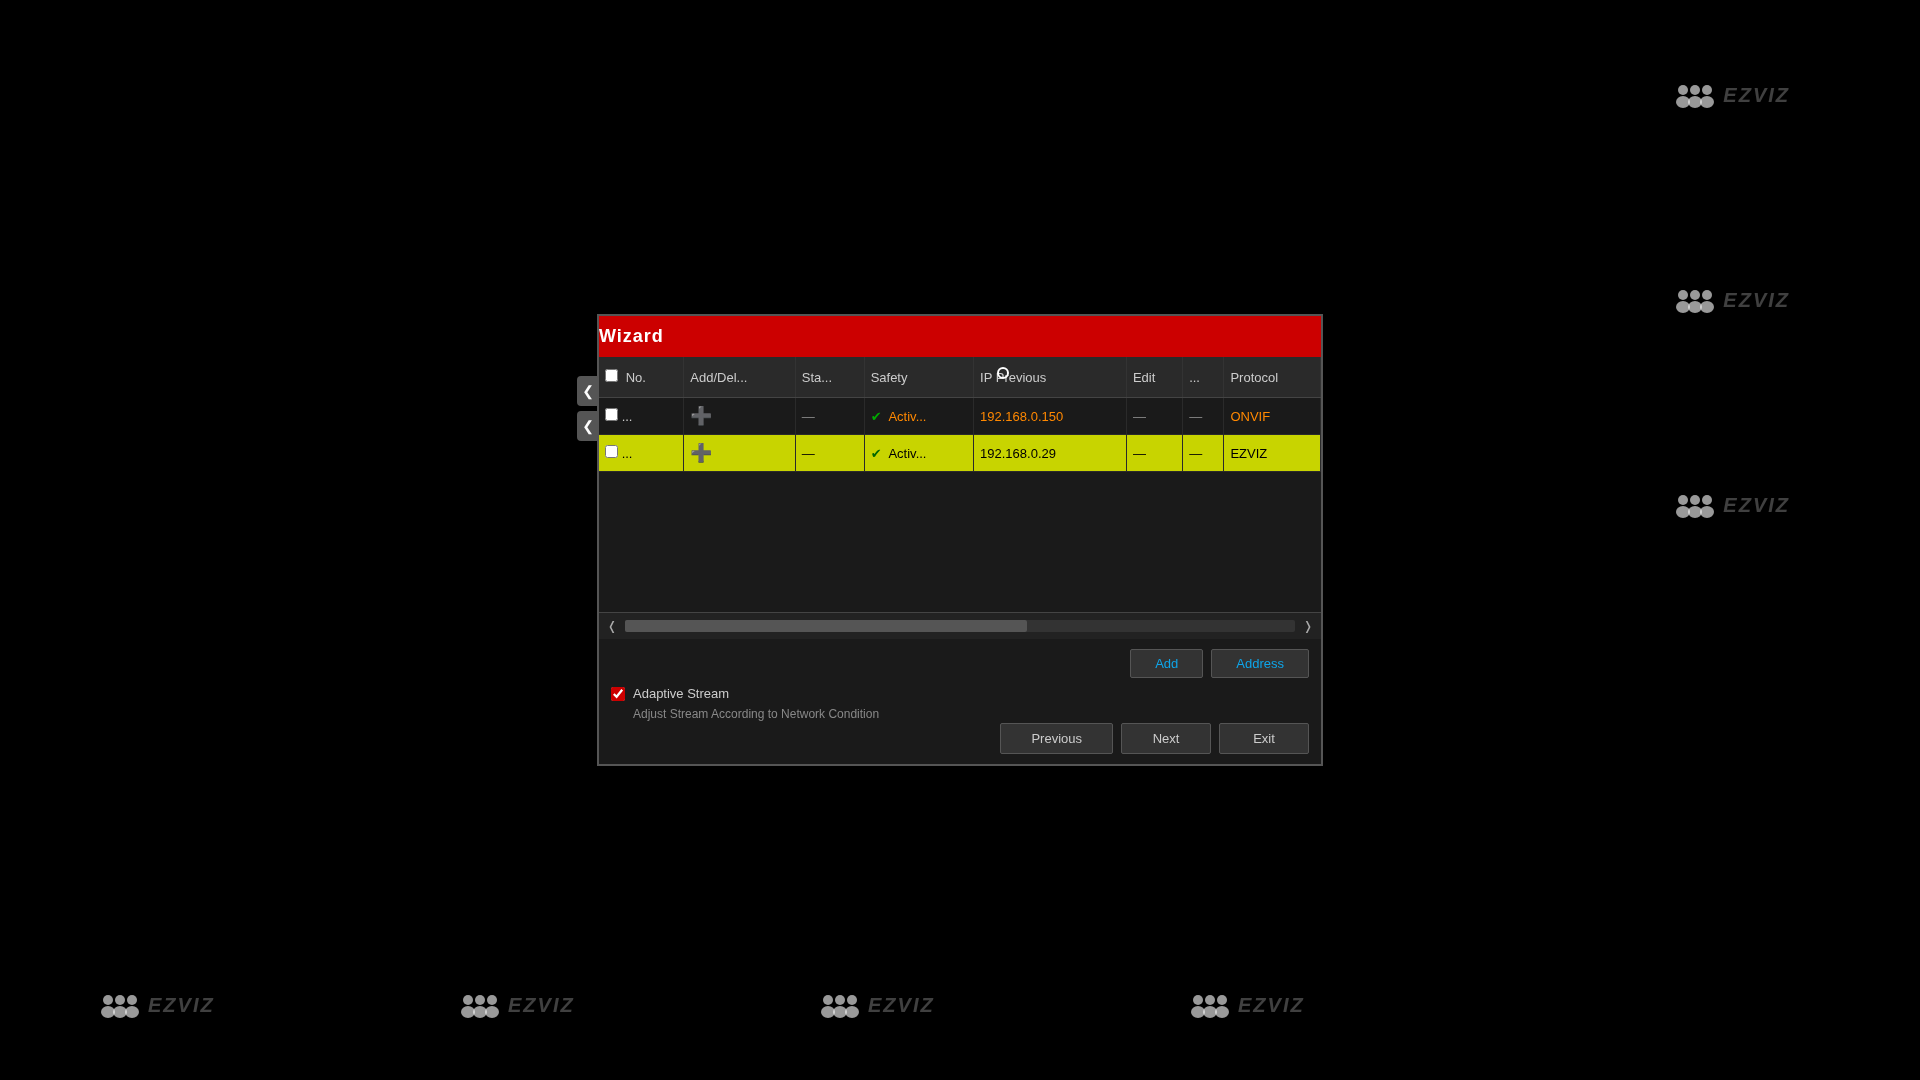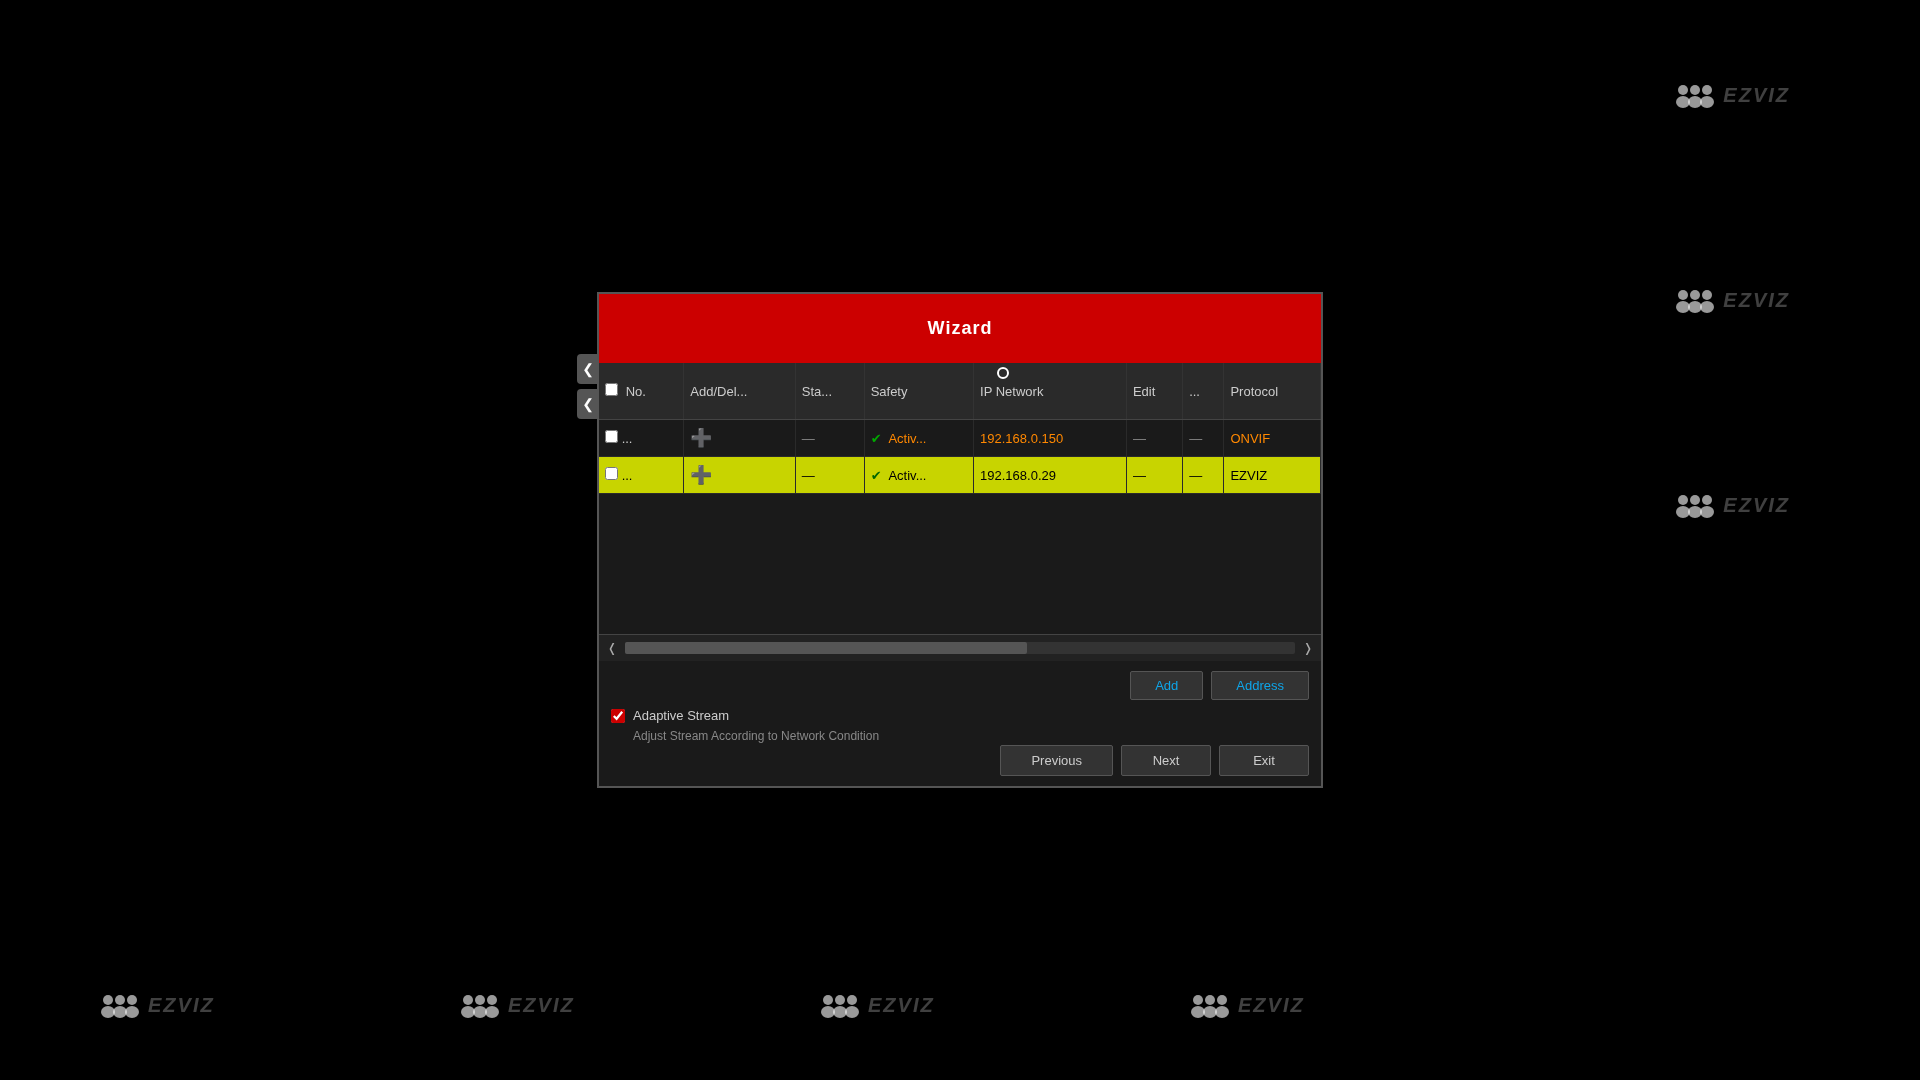--- a/index.html
+++ b/index.html
@@ -21,22 +21,22 @@
       transform: translate(-50%, -50%);
       width: 726px;
       background: #1a1a1a;
       border: 2px solid #555;
       z-index: 10;
     }
 
     .wizard-title {
       background: #cc0000;
       color: #fff;
-      text-align: center;
-      padding: 24px 0;
+      text-align: left;
+      padding: 10px 0;
       font-size: 18px;
       font-weight: bold;
       letter-spacing: 1px;
     }
 
     
     .collapse-tab {
       position: absolute;
       left: -22px;
       background: #555;
@@ -57,21 +57,21 @@
     
     .wizard-table {
       width: 100%;
       border-collapse: collapse;
       background: #1a1a1a;
     }
 
     .wizard-table th {
       background: #2a2a2a;
       color: #ccc;
-      padding: 20px 6px;
+      padding: 12px 6px;
       font-size: 13px;
       font-weight: normal;
       text-align: left;
       border-bottom: 1px solid #444;
       border-right: 1px solid #333;
       white-space: nowrap;
     }
 
     .wizard-table td {
       padding: 7px 6px;
@@ -345,21 +345,21 @@
     <table class="wizard-table">
       <thead>
         <tr>
           <th>
             <input type="checkbox" style="margin-right: 4px;">
             <span>No.</span>
           </th>
           <th>Add/Del...</th>
           <th>Sta...</th>
           <th>Safety</th>
-          <th>IP Network</th>
+          <th>IP Previous</th>
           <th>Edit</th>
           <th>...</th>
           <th>Protocol</th>
         </tr>
       </thead>
       <tbody>
 
         <tr class="row-normal">
           <td>
             <input type="checkbox" style="">

